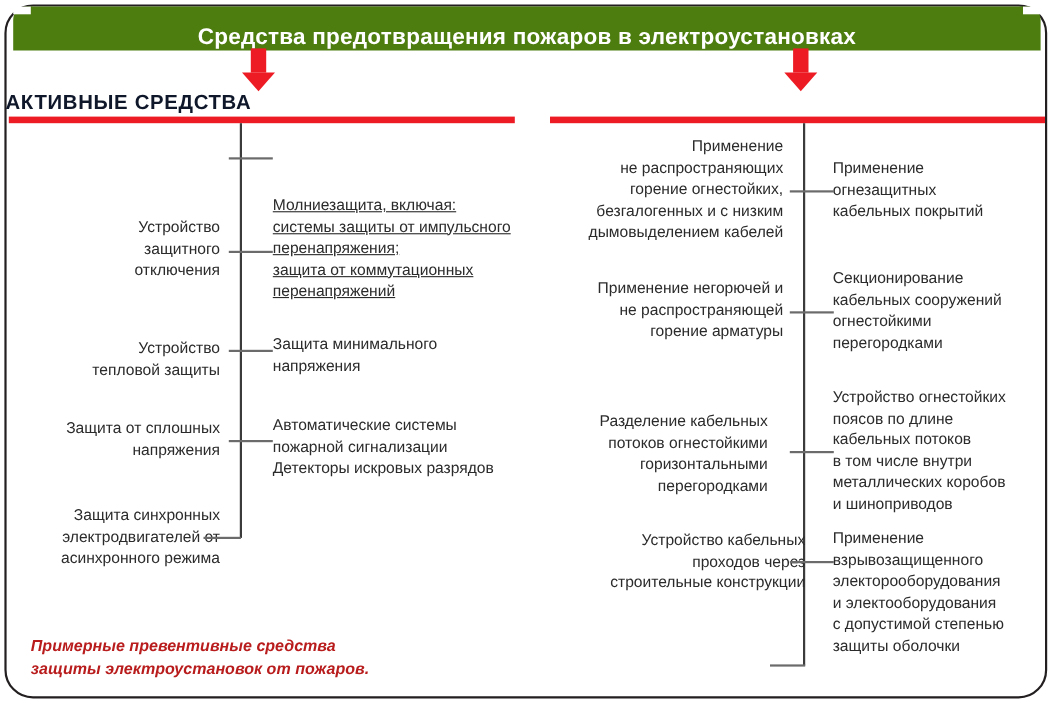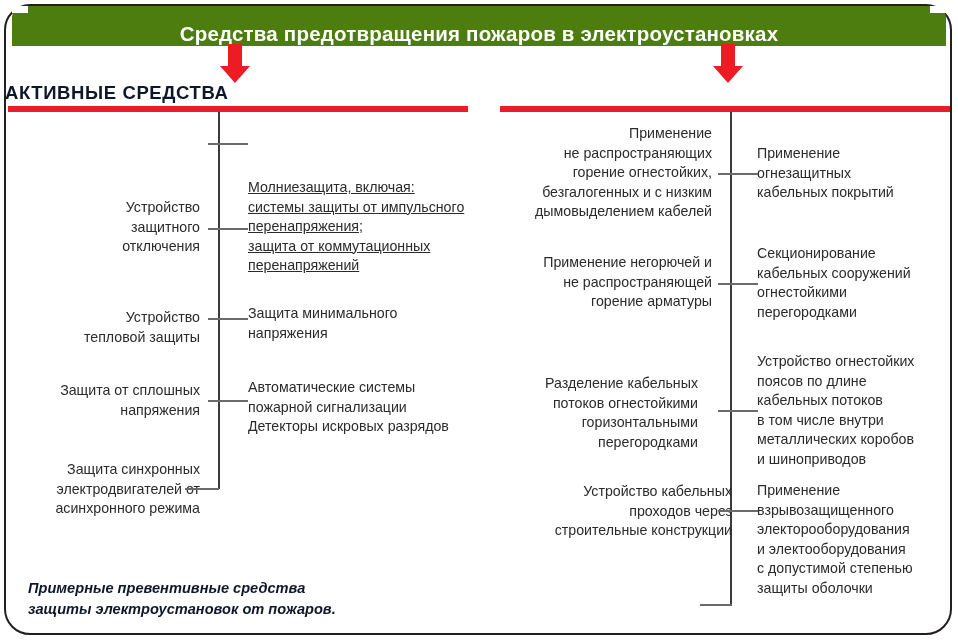--- a/index.html
+++ b/index.html
@@ -135,21 +135,21 @@
   
   #footnote {
     position: absolute;
     left: 28px;
     top: 578px;
     width: 420px;
     font-size: 14.6px;
     line-height: 21px;
     font-style: italic;
     font-weight: 700;
-    color: #0f172a;
+    color: #b91c1c;
     white-space: pre-line;
   }
 </style>
 </head>
 <body>
 
 <div id="poster">
 
   <div class="frame"></div>
 

